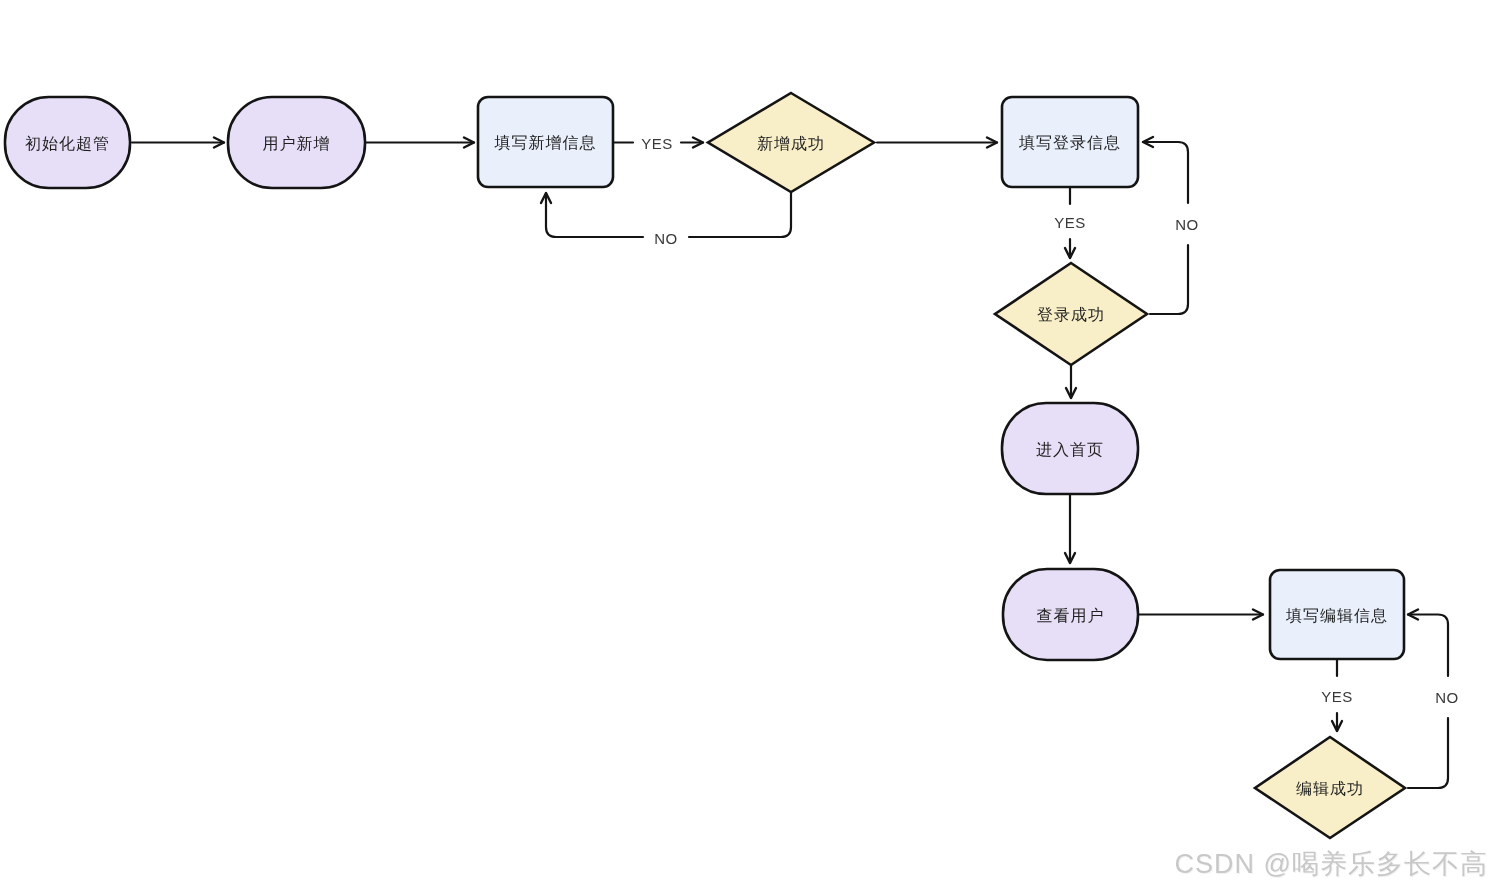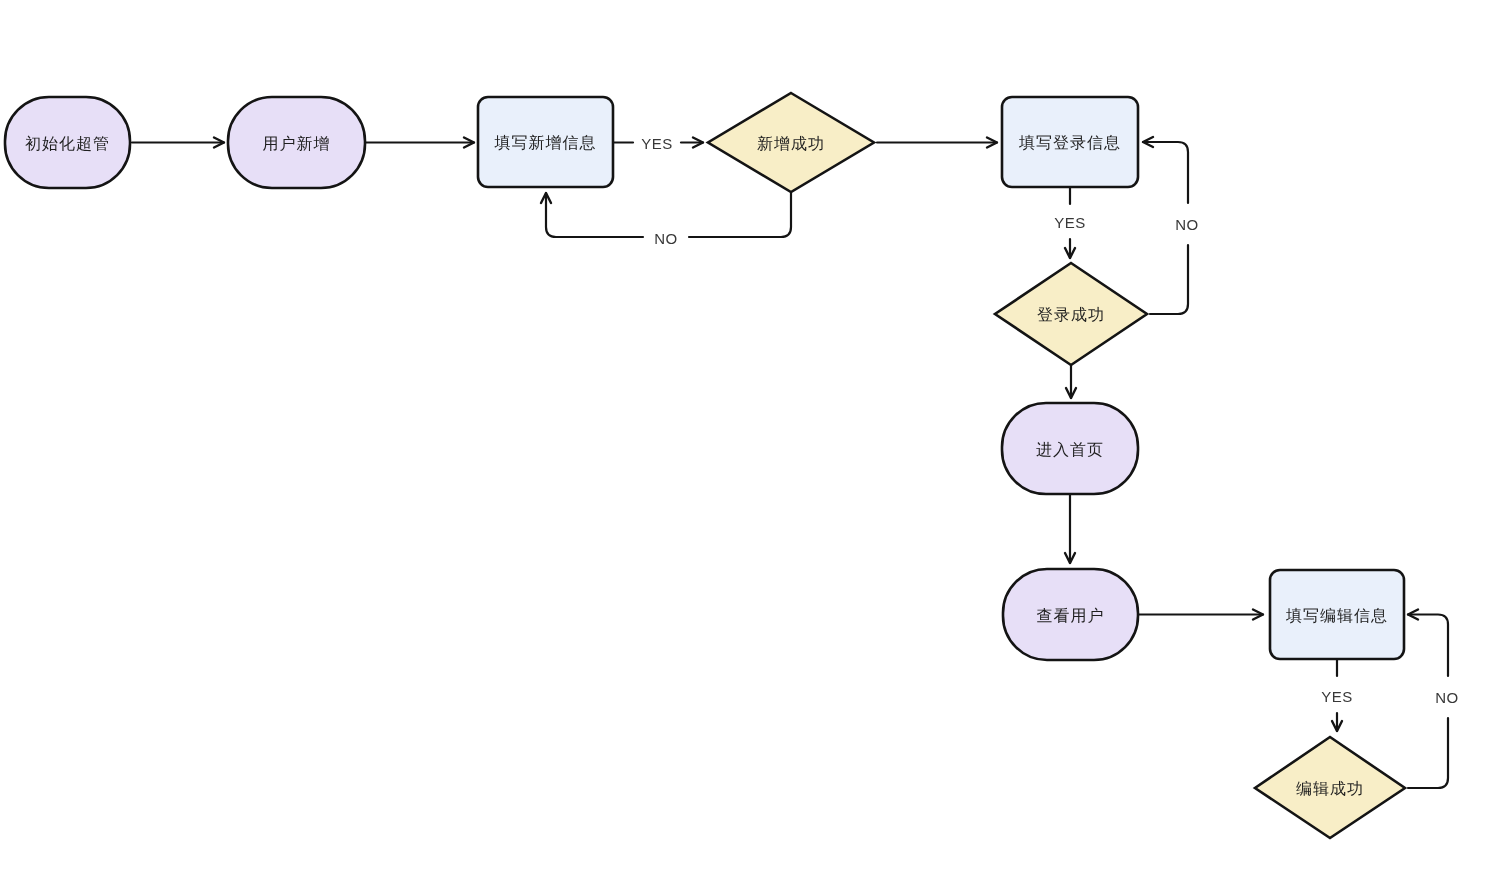--- a/index.html
+++ b/index.html
@@ -151,13 +151,14 @@
       <rect class="shape process" x="1270" y="570" width="134" height="89" rx="10" ry="10"></rect>
       <text class="node-label" x="1337" y="615">填写编辑信息</text>
     </g>
 
     <g>
       <polygon class="shape decision" points="1330,737 1405,788 1330,838 1255,788"></polygon>
       <text class="node-label" x="1330" y="788">编辑成功</text>
     </g>
   </svg>
 
+  <div class="watermark">CSDN @喝养乐多长不高</div>
 </div>
 
 </body></html>

